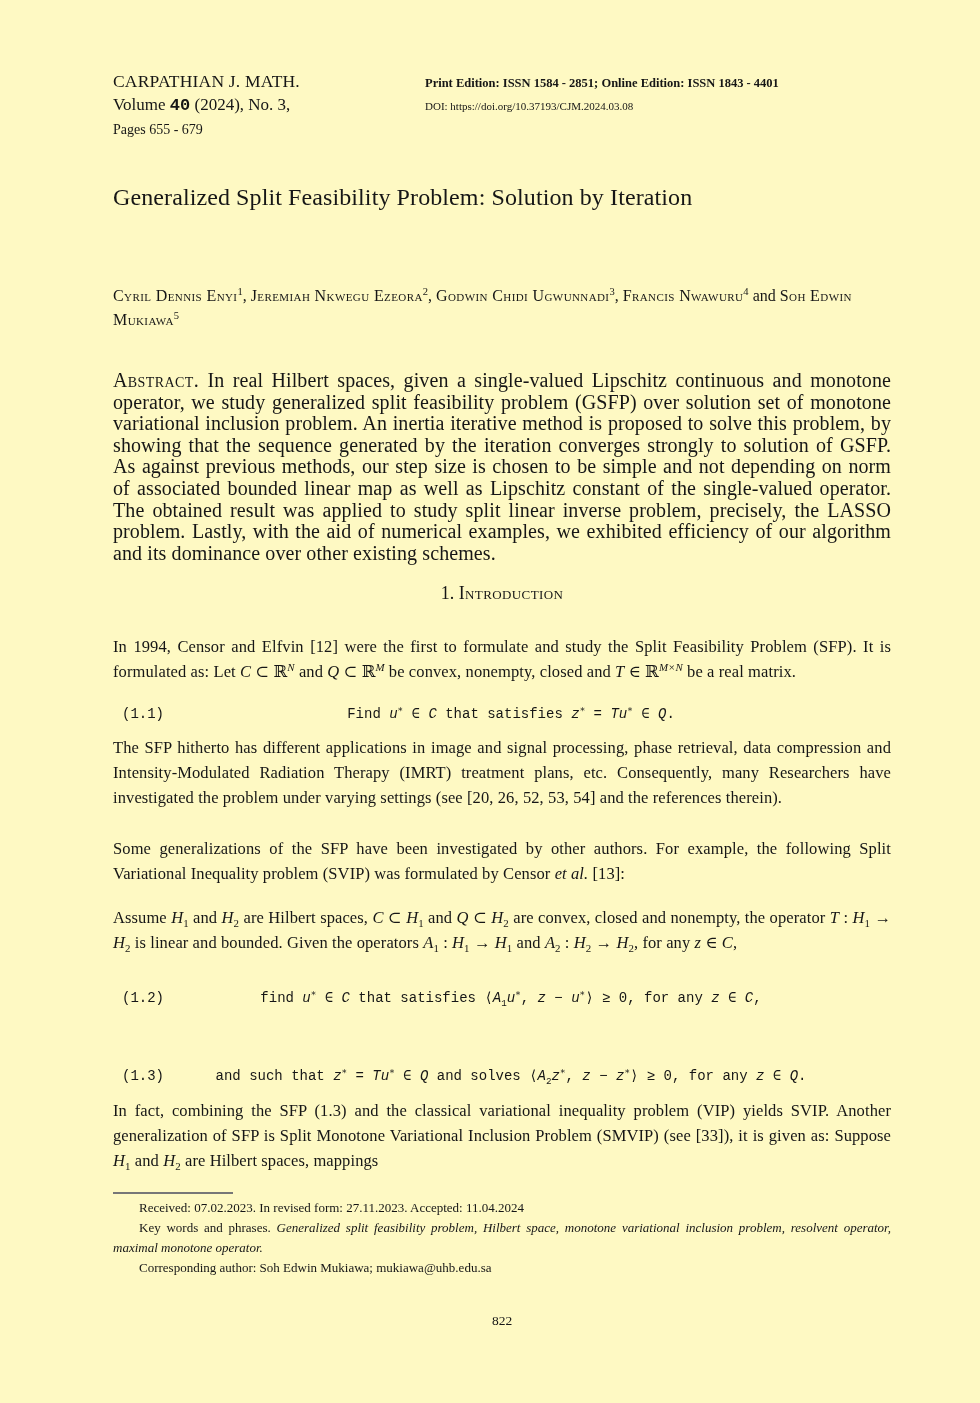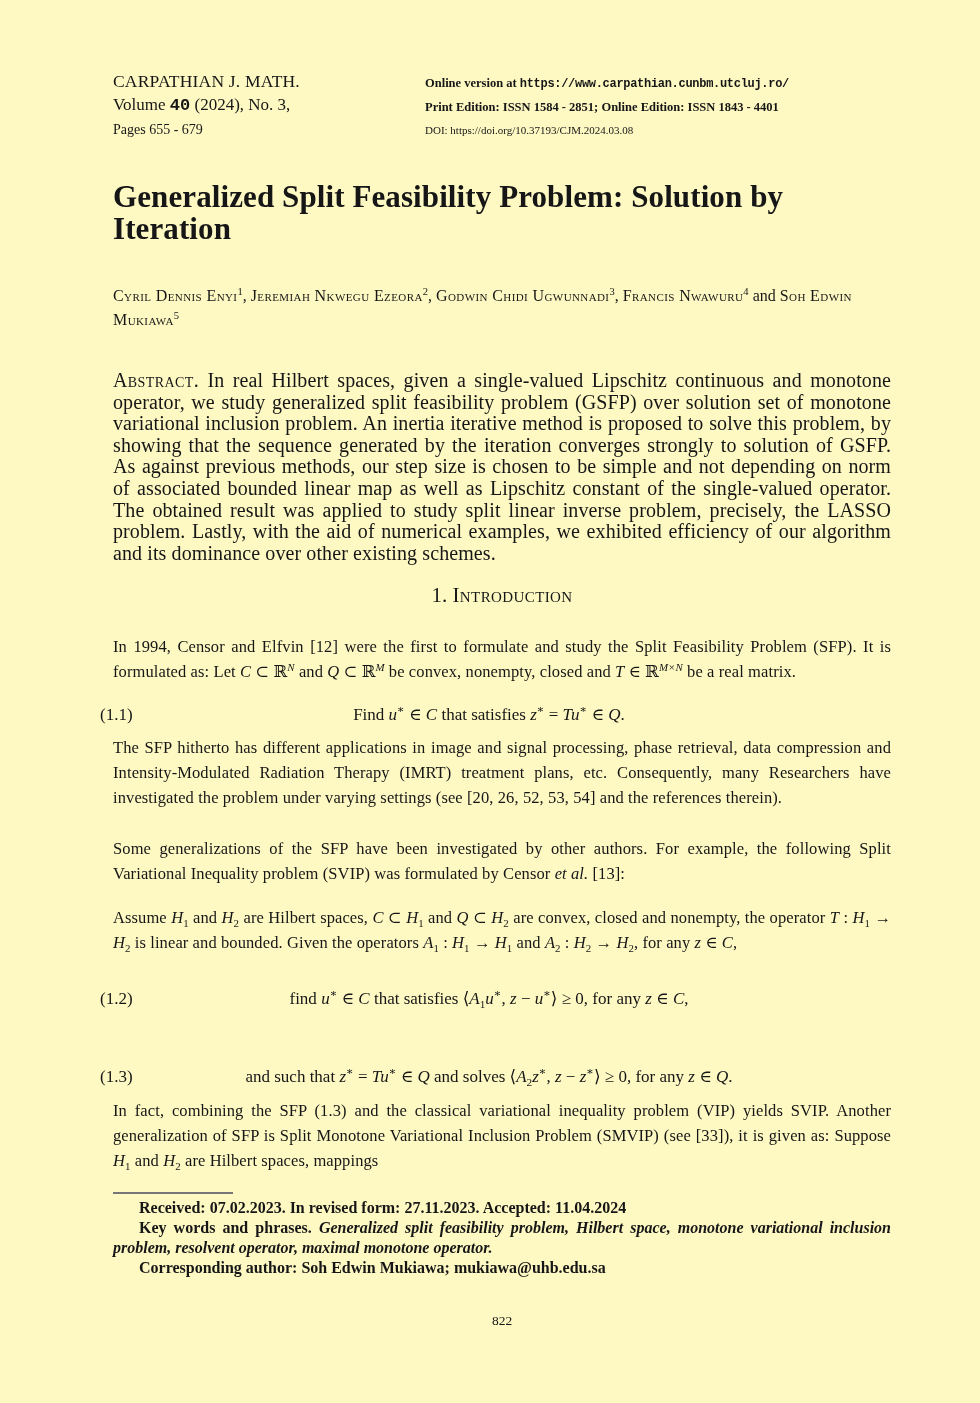--- a/index.html
+++ b/index.html
@@ -19,77 +19,76 @@
   .jvol   { font-size:17px;   line-height:24px; }
   .jpages { font-size:14px;   line-height:23px; }
   .header-right { flex:1; padding-top:2px; }
   .hr-line1 { font-size:12.5px; line-height:23px; font-weight:700; }
   .hr-line2 { font-size:12.5px; line-height:23px; font-weight:700; }
   .hr-line3 { font-size:11px;   line-height:23px; }
   .mono { font-family:"Liberation Mono","DejaVu Sans Mono",monospace; font-weight:700; font-size:12px; letter-spacing:-0.3px; }
   
   .title {
     position:absolute; top:181px; left:113px; width:745px;
-    margin:0; font-size:31px; line-height:32px; font-weight:700; letter-spacing:.1px;
+    margin:0; font-size:24px; line-height:32px; font-weight:400; letter-spacing:.1px;
   }
   .authors { position:absolute; top:284px; left:113px; width:778px; font-size:16px; line-height:24px; }
   
   .abstract {
     position:absolute; top:370px; left:113px; width:778px; margin:0;
     font-size:20px; line-height:21.6px; text-align:justify; letter-spacing:.1px;
   }
   
   .section {
     position:absolute; top:583px; left:113px; width:778px; margin:0;
-    font-size:21px; font-weight:400; text-align:center;
+    font-size:18px; font-weight:400; text-align:center;
   }
   
   .body {
     position:absolute; left:113px; width:778px; margin:0;
     font-size:16.5px; line-height:25px; text-align:justify; letter-spacing:.1px;
   }
   .p1 { top:634px; }
   .p2 { top:735px; }
   .p3 { top:836px; }
   .p4 { top:905px; }
   .p5 { top:1098px; }
   
-  .eq { position:absolute; left:100px; width:778px; font-size:17px; line-height:25px; }
+  .eq { position:absolute; left:122px; width:778px; font-size:14px; line-height:25px;font-family:Liberation Mono, monospace; }
   .eq1 { top:702px; } .eq2 { top:986px; } .eq3 { top:1064px; }
   .eq-label { position:absolute; left:0; top:0; }
   .eq-body  { display:block; text-align:center; }
   
   .seg-r  {}
   .seg-b  { font-weight:700;font-family:Liberation Mono, monospace; }
   .seg-i  { font-style:italic; }
   .seg-scr{ font-style:italic; }
   .seg-bb {}
   .seg-sc { font-variant:small-caps; letter-spacing:.4px; }
   .seg-sup  { vertical-align:super; font-size:66%; line-height:0; }
   .seg-isup { vertical-align:super; font-size:66%; line-height:0; font-style:italic; }
   .seg-sub  { vertical-align:sub;   font-size:66%; line-height:0; }
   
   .fnrule { position:absolute; top:1192px; left:113px; width:120px; height:0; border-top:2px solid #777; }
-  .footnotes { position:absolute; top:1198px; left:113px; width:778px; font-size:16px; line-height:20px;font-weight:bold; }
+  .footnotes { position:absolute; top:1198px; left:113px; width:778px; font-size:13px; line-height:20px; }
   .footnotes p { margin:0; text-indent:26px; text-align:justify; }
   .pageno { position:absolute; top:1313px; left:113px; width:778px; text-align:center; font-size:13.5px; }
 </style>
 </head>
 <body>
 
 <div class="page">
 
   <header class="header">
     <div class="header-left">
       <div class="jname">CARPATHIAN J. MATH.</div>
       <div class="jvol"><span class="seg-r">Volume </span><span class="seg-b">40</span><span class="seg-r"> (2024), No. 3,</span></div>
       <div class="jpages">Pages 655 - 679</div>
     </div>
     <div class="header-right">
-      <div class="hr-line1"><span>Online version at </span><span class="mono">https://www.carpathian.cunbm.utcluj.ro/</span></div>
       <div class="hr-line2">Print Edition: ISSN 1584 - 2851; Online Edition: ISSN 1843 - 4401</div>
       <div class="hr-line3">DOI: https://doi.org/10.37193/CJM.2024.03.08</div>
     </div>
   </header>
 
   <h1 class="title">Generalized Split Feasibility Problem: Solution by Iteration</h1>
 
   <div class="authors"><span class="seg-sc">Cyril Dennis Enyi</span><span class="seg-sup">1</span><span class="seg-r">, </span><span class="seg-sc">Jeremiah Nkwegu Ezeora</span><span class="seg-sup">2</span><span class="seg-r">, </span><span class="seg-sc">Godwin Chidi Ugwunnadi</span><span class="seg-sup">3</span><span class="seg-r">, </span><span class="seg-sc">Francis Nwawuru</span><span class="seg-sup">4</span><span class="seg-r"> and </span><span class="seg-sc">Soh Edwin Mukiawa</span><span class="seg-sup">5</span></div>
 
   <p class="abstract"><span class="seg-sc">Abstract.</span><span class="seg-r"> In real Hilbert spaces, given a single-valued Lipschitz continuous and monotone operator, we study generalized split feasibility problem (GSFP) over solution set of monotone variational inclusion problem. An inertia iterative method is proposed to solve this problem, by showing that the sequence generated by the iteration converges strongly to solution of GSFP. As against previous methods, our step size is chosen to be simple and not depending on norm of associated bounded linear map as well as Lipschitz constant of the single-valued operator. The obtained result was applied to study split linear inverse problem, precisely, the LASSO problem. Lastly, with the aid of numerical examples, we exhibited efficiency of our algorithm and its dominance over other existing schemes.</span></p>

